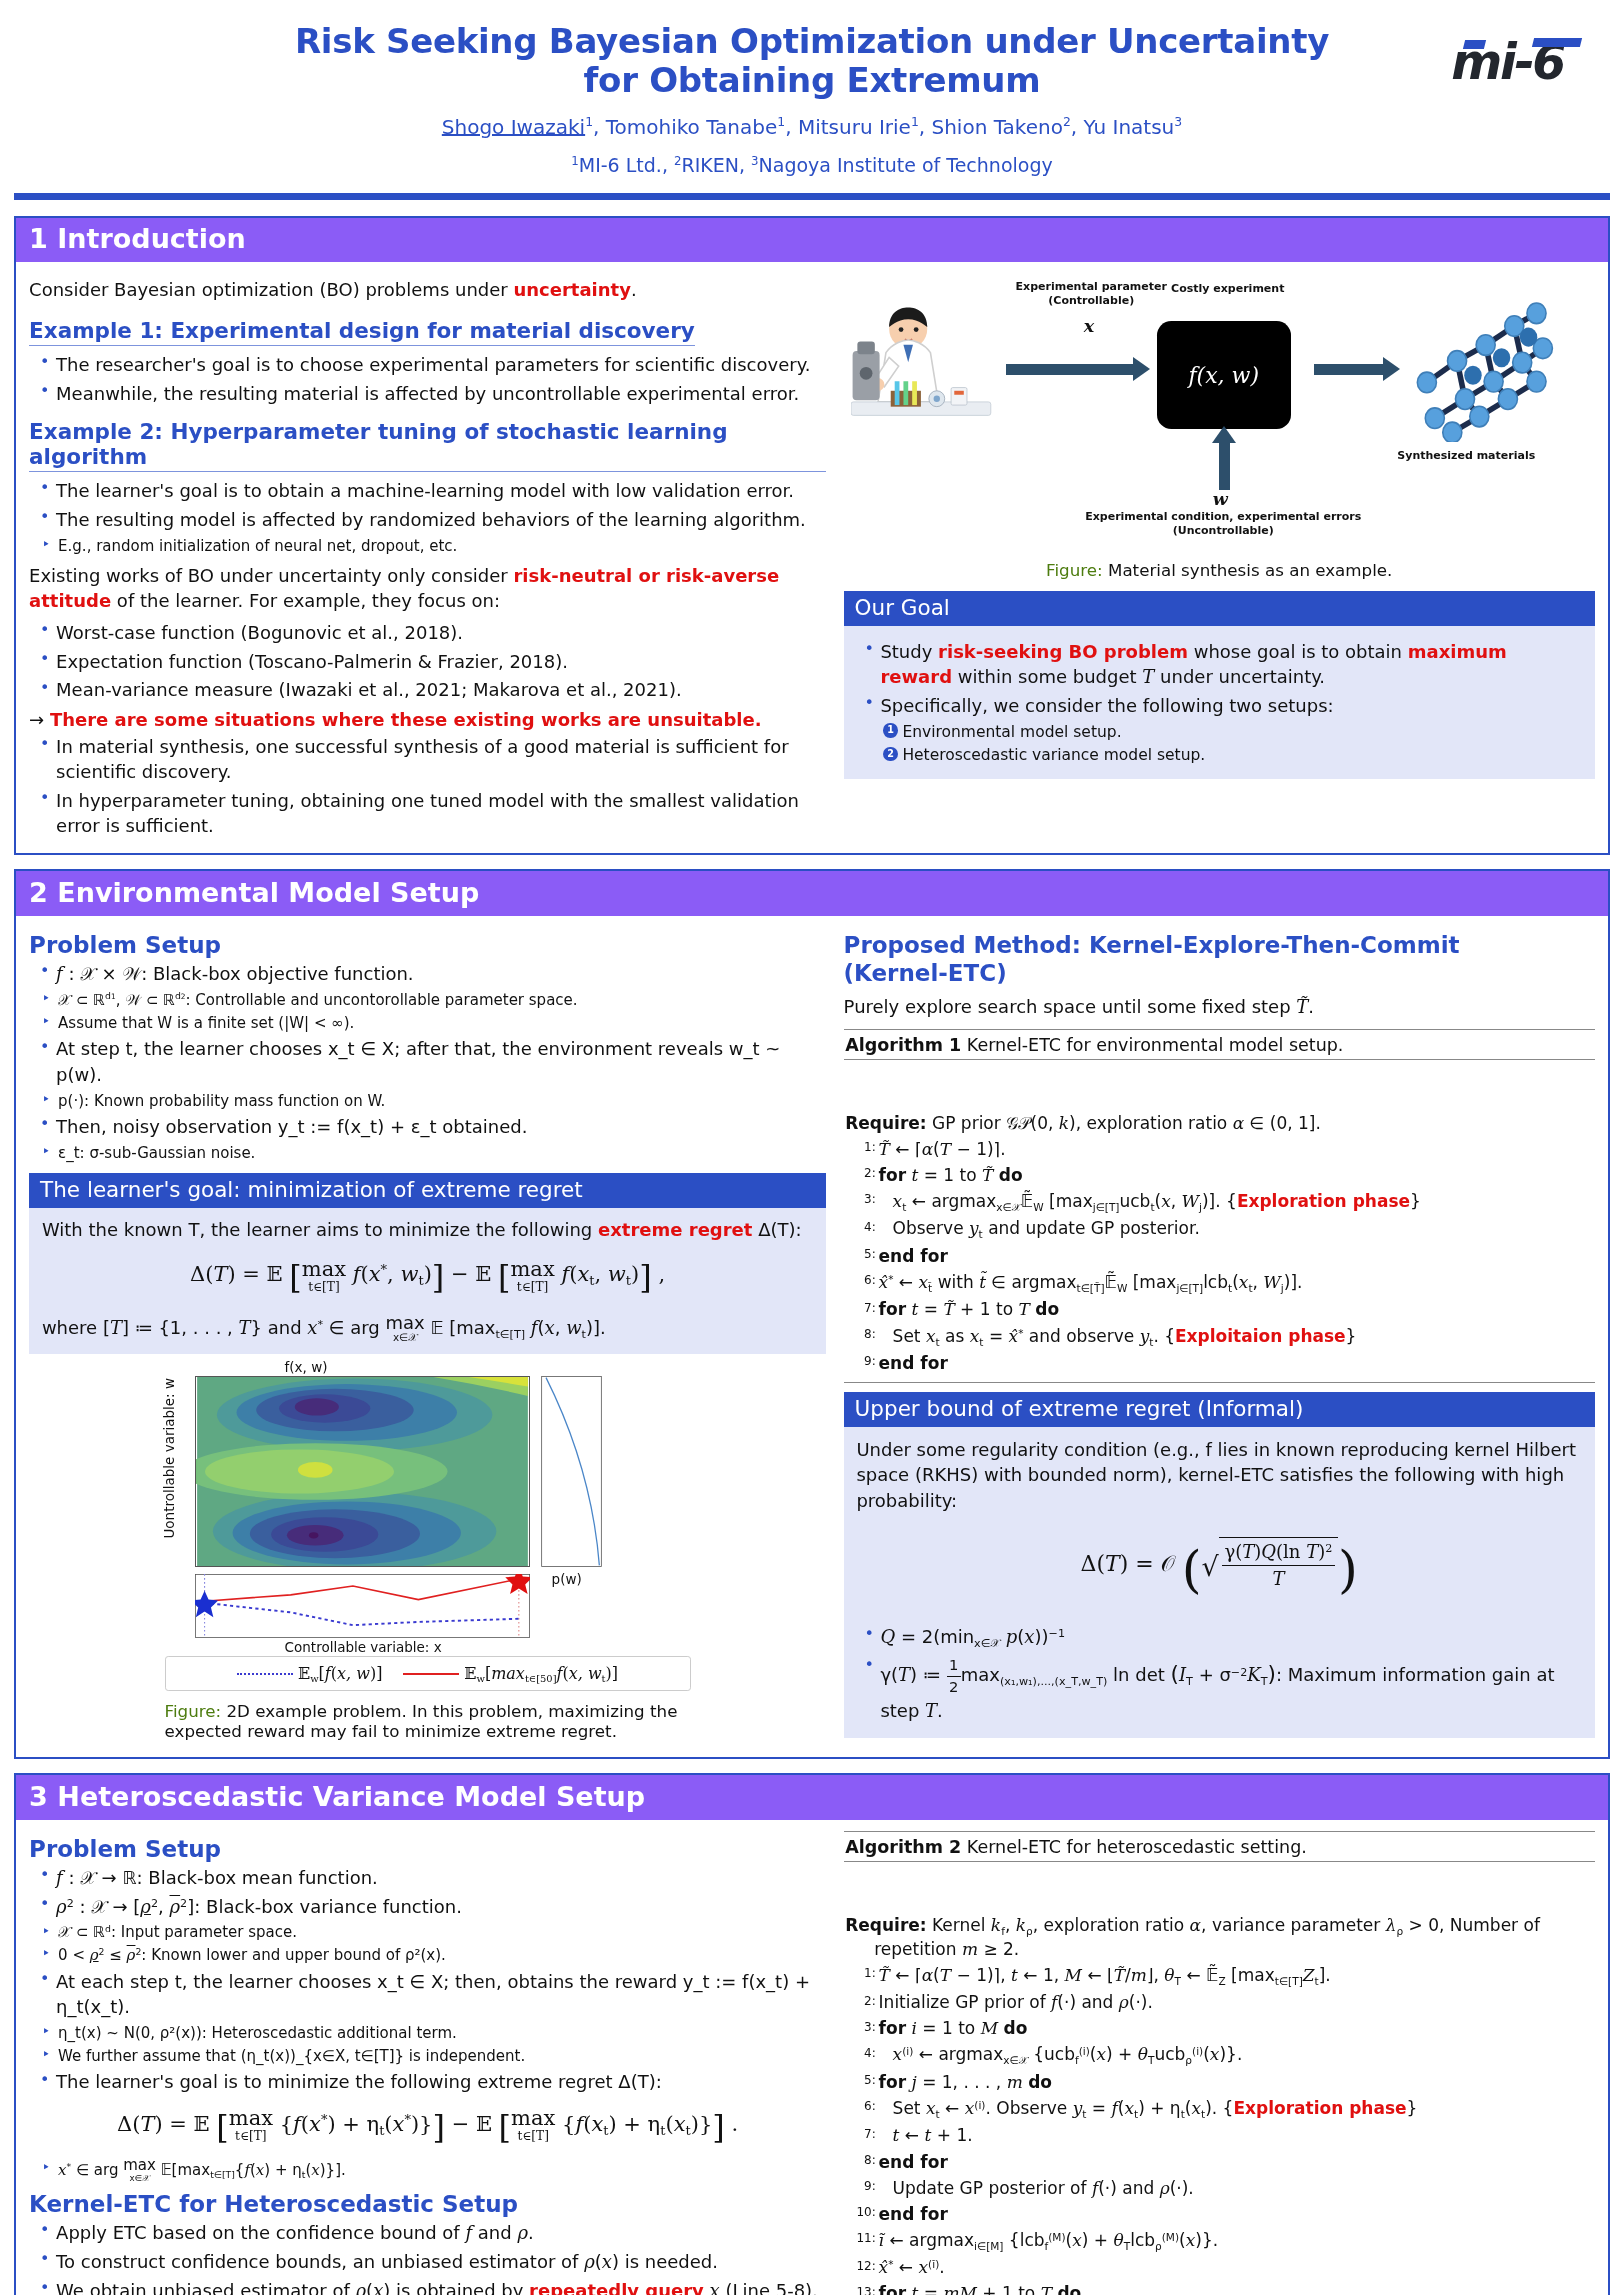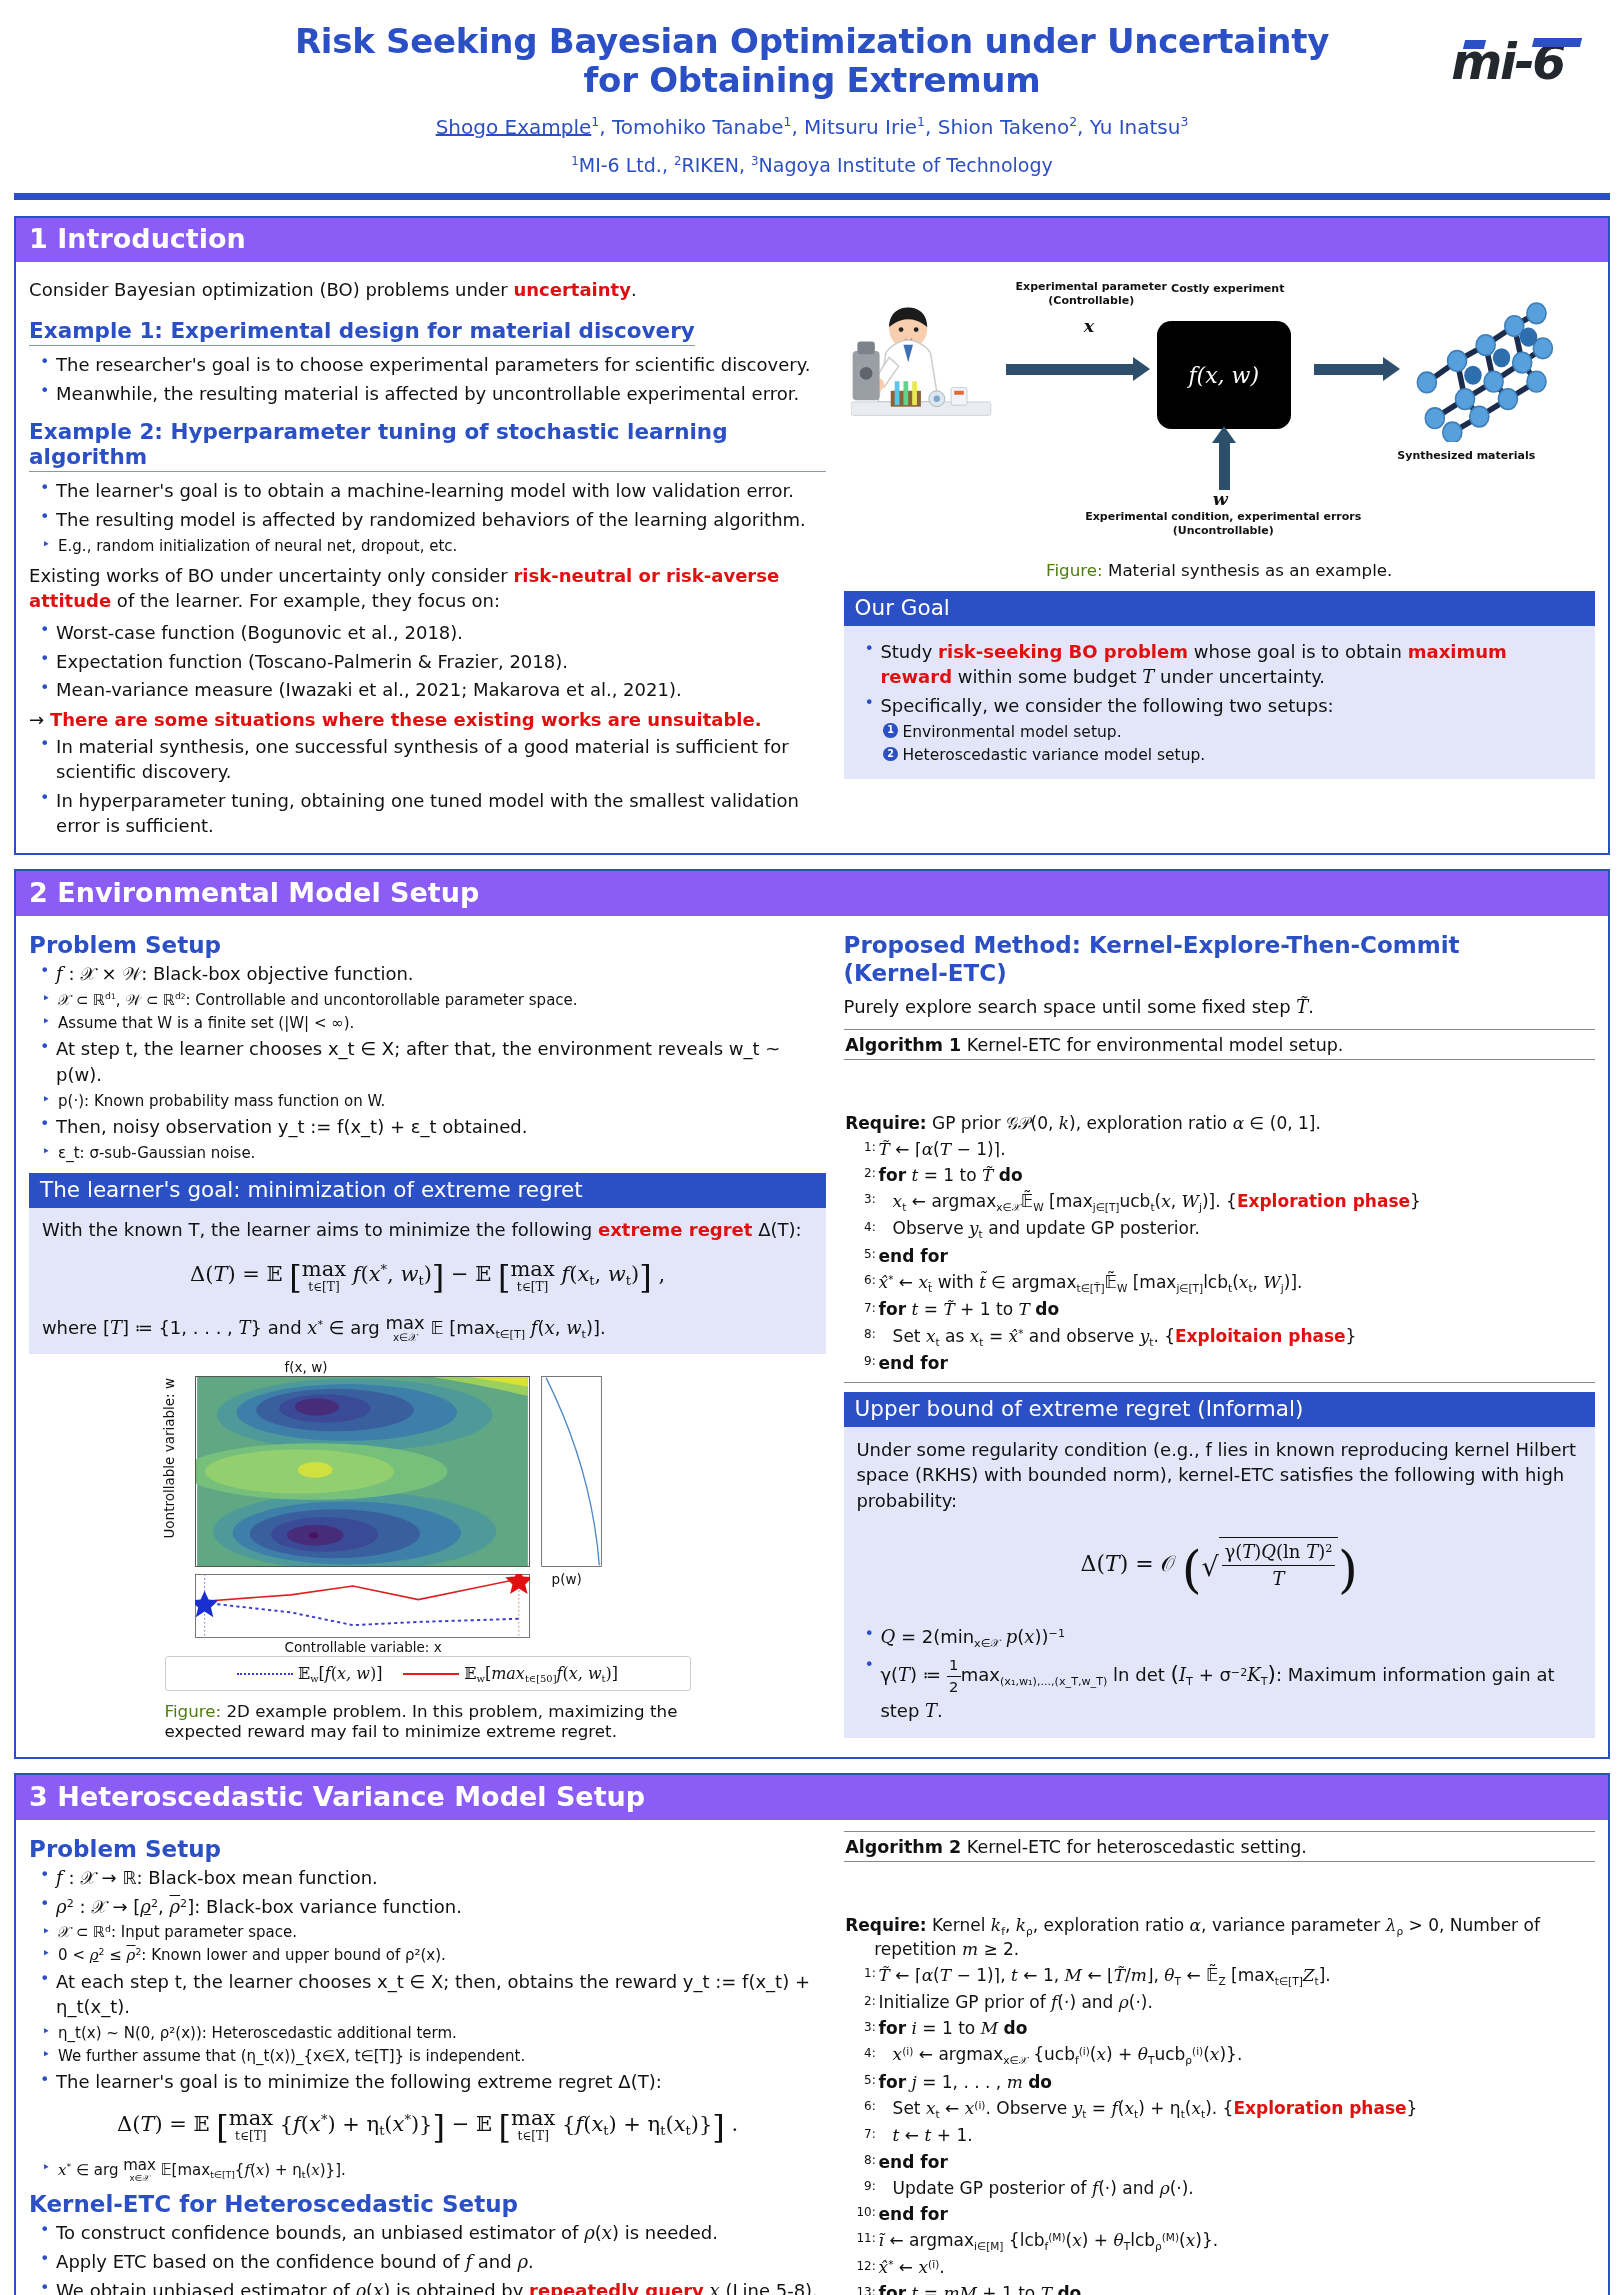--- a/index.html
+++ b/index.html
@@ -177,21 +177,21 @@
     <div class="logo">
       <div class="bar1"></div>
       <div class="bar2"></div>
       <div class="lg-text">mi-6</div>
     </div>
     <div class="ptitle">
       <div>Risk Seeking Bayesian Optimization under Uncertainty</div>
       <div>for Obtaining Extremum</div>
     </div>
     <div class="pauthors">
-      <span class="u">Shogo Example</span><sup>1</sup>, Tomohiko Tanabe<sup>1</sup>, Mitsuru Irie<sup>1</sup>, Shion Takeno<sup>2</sup>, Yu Inatsu<sup>3</sup>
+      <span class="u">Shogo Iwazaki</span><sup>1</sup>, Tomohiko Tanabe<sup>1</sup>, Mitsuru Irie<sup>1</sup>, Shion Takeno<sup>2</sup>, Yu Inatsu<sup>3</sup>
     </div>
     <div class="paffil">
       <sup>1</sup>MI-6 Ltd., <sup>2</sup>RIKEN, <sup>3</sup>Nagoya Institute of Technology
     </div>
   </div>
   <div class="rule"></div>
 
   <div class="sec">
     <div class="sec-head">1  Introduction</div>
     <div class="sec-body">
@@ -511,22 +511,22 @@
           </ul>
           <div class="eq">
             Δ(<span class="math">T</span>) = 𝔼 <span class="big">[</span><span class="stack"><span class="top">max</span><span class="bot">t∈[T]</span></span> {<span class="math">f</span>(<span class="math">x</span><span class="sup2">*</span>) + η<span class="sub">t</span>(<span class="math">x</span><span class="sup2">*</span>)}<span class="big">]</span> − 𝔼 <span class="big">[</span><span class="stack"><span class="top">max</span><span class="bot">t∈[T]</span></span> {<span class="math">f</span>(<span class="math">x</span><span class="sub">t</span>) + η<span class="sub">t</span>(<span class="math">x</span><span class="sub">t</span>)}<span class="big">]</span> .
           </div>
           <ul class="b2">
             <li><span class="math">x</span><span class="sup2">*</span> ∈ arg <span class="stack"><span class="top">max</span><span class="bot">x∈𝒳</span></span> 𝔼[max<span class="sub">t∈[T]</span>{<span class="math">f</span>(<span class="math">x</span>) + η<span class="sub">t</span>(<span class="math">x</span>)}].</li>
           </ul>
 
           <div class="shead">Kernel-ETC for Heteroscedastic Setup</div>
           <ul class="b1">
+            <li>Apply ETC based on the confidence bound of <span class="math">f</span> and <span class="math">ρ</span>.</li>
             <li>To construct confidence bounds, an unbiased estimator of <span class="math">ρ</span>(<span class="math">x</span>) is needed.</li>
-            <li>Apply ETC based on the confidence bound of <span class="math">f</span> and <span class="math">ρ</span>.</li>
             <li>We obtain unbiased estimator of <span class="math">ρ</span>(<span class="math">x</span>) is obtained by <span class="red">repeatedly query</span> <span class="math">x</span> (Line 5-8).</li>
 
           </ul>
         </div>
 
         <div class="col">
           <div class="algo" style="margin-top:3.2px;">
             <div class="atitle">
               <span class="bld">Algorithm 2</span>
               <span>Kernel-ETC for heteroscedastic setting.</span>

